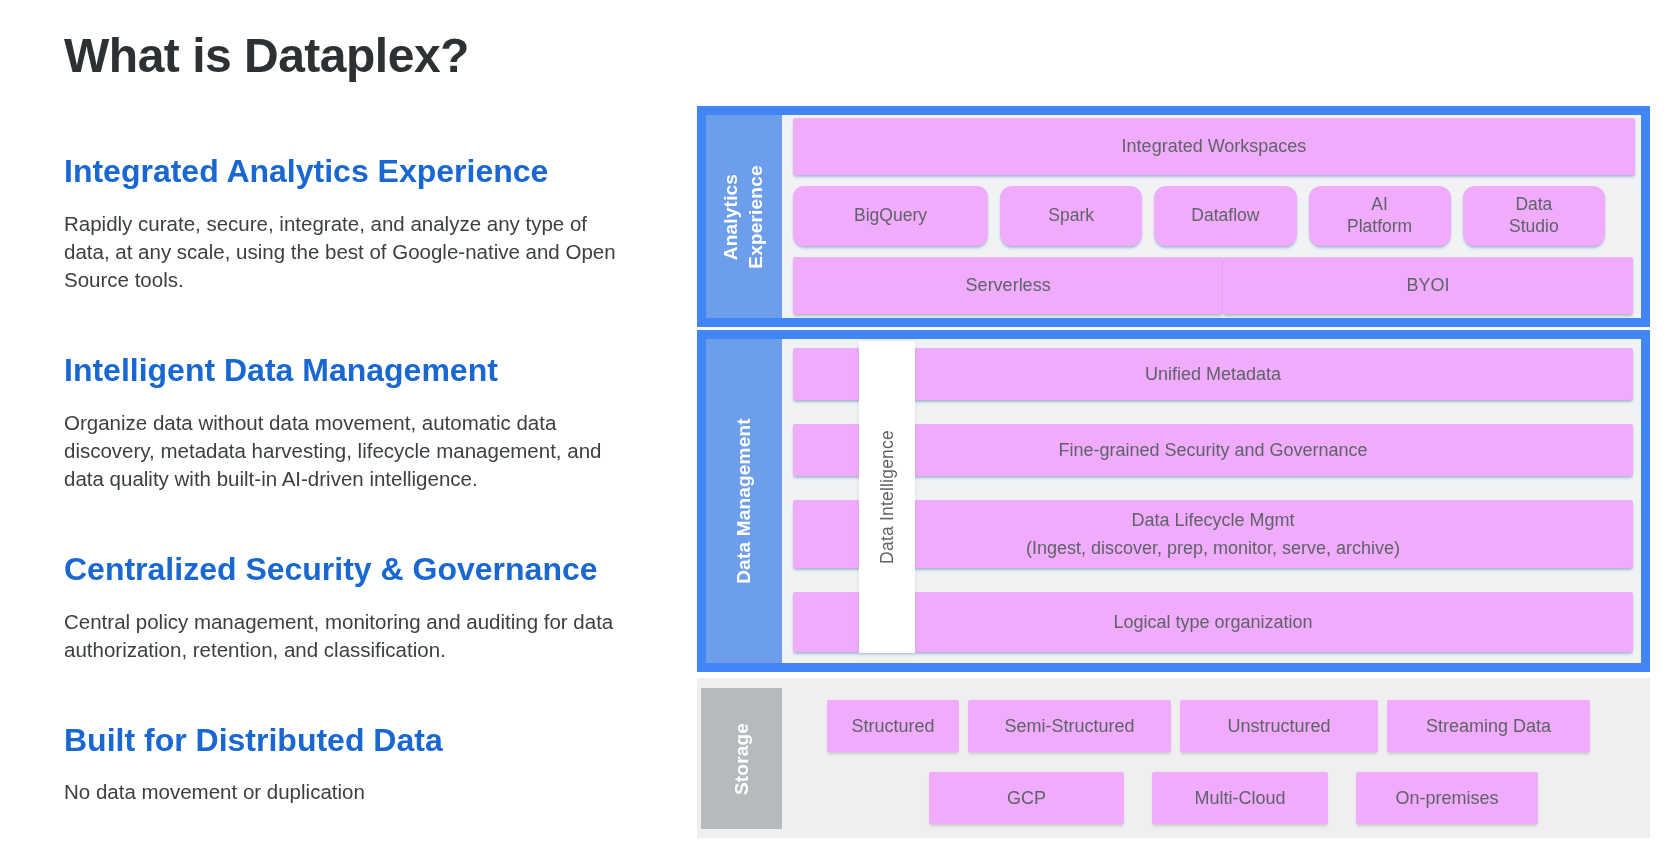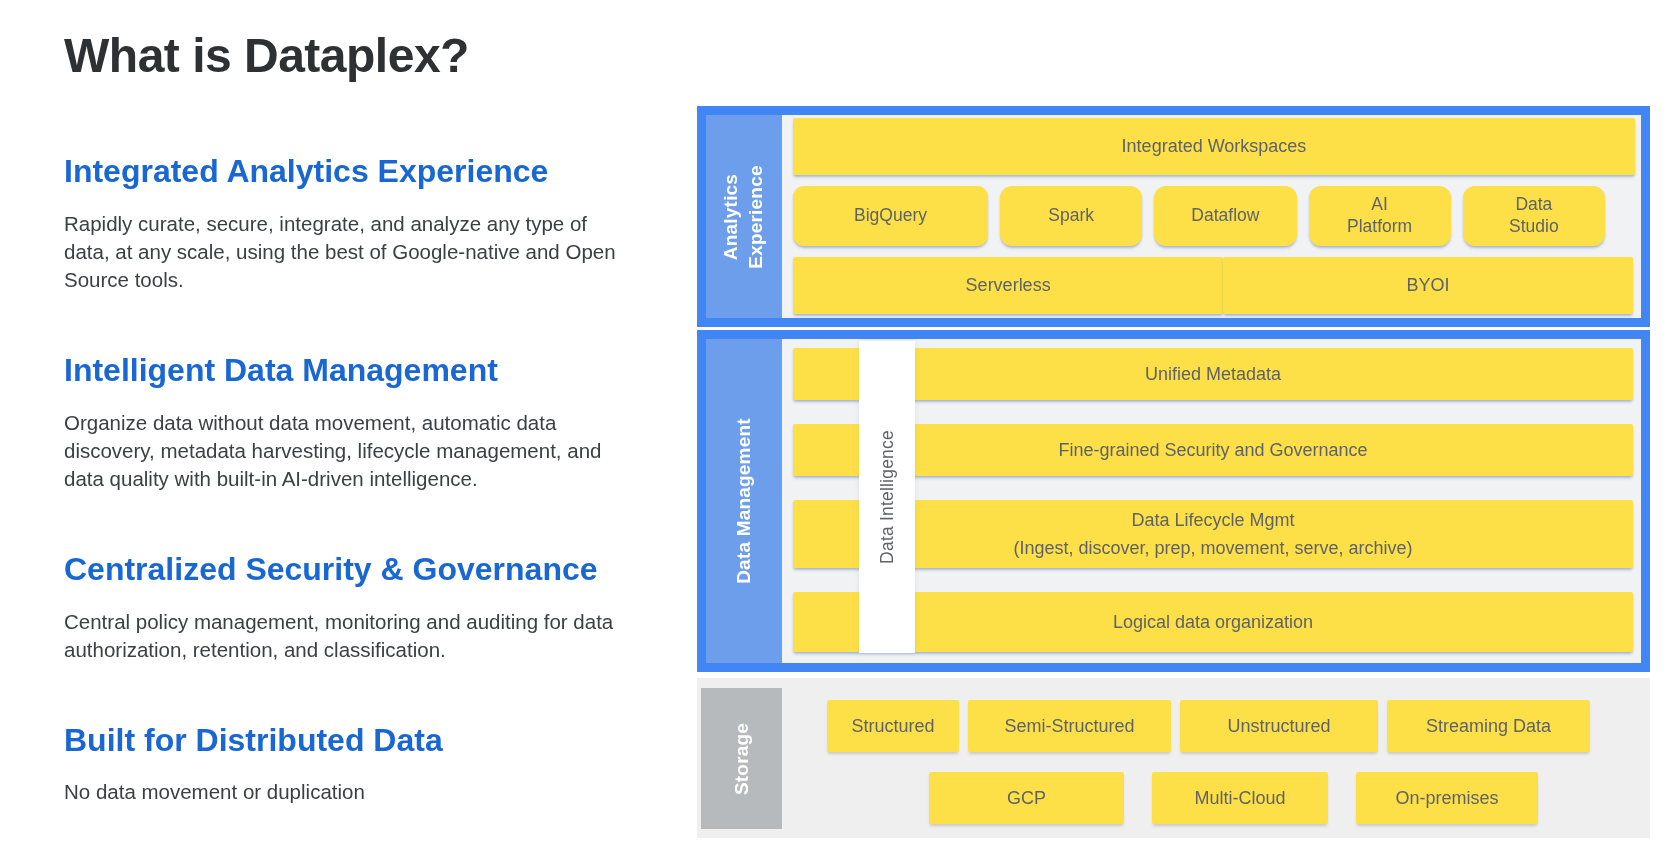--- a/index.html
+++ b/index.html
@@ -66,21 +66,21 @@
 
   .frame-content {
     position: relative; flex: 1 1 auto;
     display: flex; flex-direction: column; justify-content: space-between;
     box-sizing: border-box;
   }
   .frame-analytics .frame-content { padding: 3px 6px 4px 11px; }
   .frame-management .frame-content { padding: 9px 8px 11px 11px; }
 
   .box {
-    background: #fde047;
+    background: #f0abfc;
     border-radius: 2px;
     display: flex; align-items: center; justify-content: center;
     color: #5f6368; font-size: 18px; text-align: center;
     box-shadow: 0 3px 3px -1px rgba(100, 130, 190, 0.45), 0 1px 2px rgba(60,64,67,0.12);
     box-sizing: border-box;
   }
   .box span { white-space: pre-line; }
 
   .ws-box { height: 57px; flex: none; }
   .tool-row { display: flex; gap: 12px; height: 60px; flex: none; padding-right: 30px; }
@@ -206,24 +206,24 @@
       </div>
       <div class="frame-content">
         <div class="box mgmt-row mgmt-row-1">
           <span>Unified Metadata</span>
         </div>
         <div class="box mgmt-row mgmt-row-2">
           <span>Fine-grained Security and Governance</span>
         </div>
         <div class="box mgmt-row mgmt-row-3">
           <span>Data Lifecycle Mgmt
-(Ingest, discover, prep, movement, serve, archive)</span>
+(Ingest, discover, prep, monitor, serve, archive)</span>
         </div>
         <div class="box mgmt-row mgmt-row-4">
-          <span>Logical data organization</span>
+          <span>Logical type organization</span>
         </div>
         <div class="intelligence-strip">
           <div class="vlabel vlabel-gray">Data Intelligence</div>
         </div>
       </div>
     </div>
 
     <div class="storage">
       <div class="storage-sidebar">
         <div class="vlabel">Storage</div>

